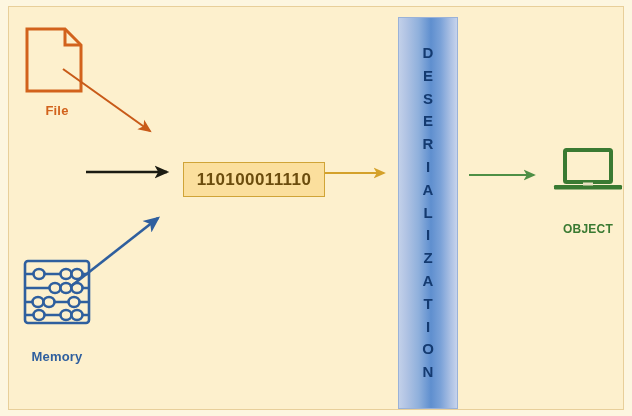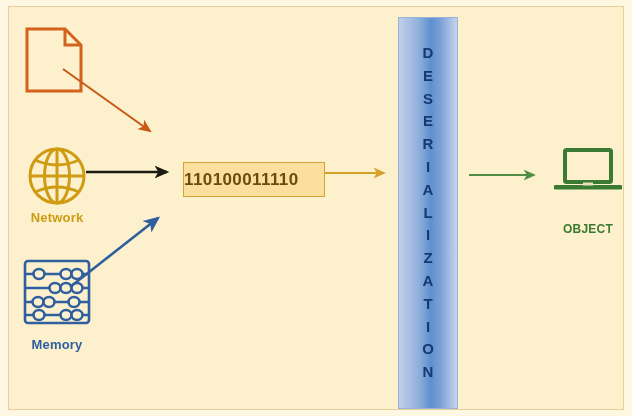--- a/index.html
+++ b/index.html
@@ -42,34 +42,35 @@
   #file-label { color: #d2621c; margin-top: 2px; }
 
   
   #network-node { left: 2px; top: 138px; width: 92px; }
   #network-icon-wrap { width: 92px; height: 62px; position: relative; }
   #network-label { color: #cf9b10; margin-top: 3px; }
 
   
   #memory-node { left: 2px; top: 250px; width: 92px; }
   #memory-icon-wrap { width: 92px; height: 72px; position: relative; }
-  #memory-label { color: #2f5f9e; margin-top: 8px; }
+  #memory-label { color: #2f5f9e; margin-top: 20px; }
 
   
   #binary-box {
     position: absolute;
     left: 174px;
     top: 155px;
     width: 142px;
     height: 35px;
     background: #fbdf9d;
     border: 1px solid #d0a437;
     box-sizing: border-box;
     display: flex;
     align-items: center;
+    justify-content: center;
   }
   #binary-text {
     font-family: "Liberation Sans", sans-serif;
     font-weight: bold;
     font-size: 17px;
     color: #6b4c0d;
     letter-spacing: 0.4px;
   }
 
   
@@ -124,37 +125,23 @@
 <div id="stage">
   <div id="canvas">
 
     <div class="node" id="file-node">
       <div id="file-icon-wrap">
         <svg width="80" height="76" viewBox="0 0 80 76">
           <path d="M10 4 L48 4 L64 20 L64 66 L10 66 Z" fill="none" stroke="#d2621c" stroke-width="3" stroke-linejoin="miter"></path>
           <path d="M48 4 L48 20 L64 20" fill="none" stroke="#d2621c" stroke-width="3" stroke-linejoin="miter"></path>
         </svg>
       </div>
-    </div>
-
-    <div class="node" id="network-node">
-      <div id="network-icon-wrap">
-        <svg width="92" height="62" viewBox="0 0 92 62">
-          <g stroke="#cf9b10" stroke-width="3" fill="none">
-            <circle cx="46" cy="31" r="27"></circle>
-            <ellipse cx="46" cy="31" rx="12.5" ry="27"></ellipse>
-            <line x1="19" y1="31" x2="73" y2="31"></line>
-            <line x1="46" y1="4" x2="46" y2="58"></line>
-            <path d="M24 15 Q46 25 68 15"></path>
-            <path d="M24 47 Q46 37 68 47"></path>
-          </g>
-        </svg>
-      </div>
-      <div class="node-label" id="network-label">Network</div>
-    </div>
+      <div class="node-label" id="file-label">File</div>
+    </div>
+
 
     <div class="node" id="memory-node">
       <div id="memory-icon-wrap">
         <svg width="92" height="72" viewBox="0 0 92 72">
           <g stroke="#2f5f9e" stroke-width="2.6" fill="none">
             <rect x="14" y="4" width="64" height="62" rx="3"></rect>
             <line x1="14" y1="17" x2="78" y2="17"></line>
             <line x1="14" y1="31" x2="78" y2="31"></line>
             <line x1="14" y1="45" x2="78" y2="45"></line>
             <line x1="14" y1="58" x2="78" y2="58"></line>

